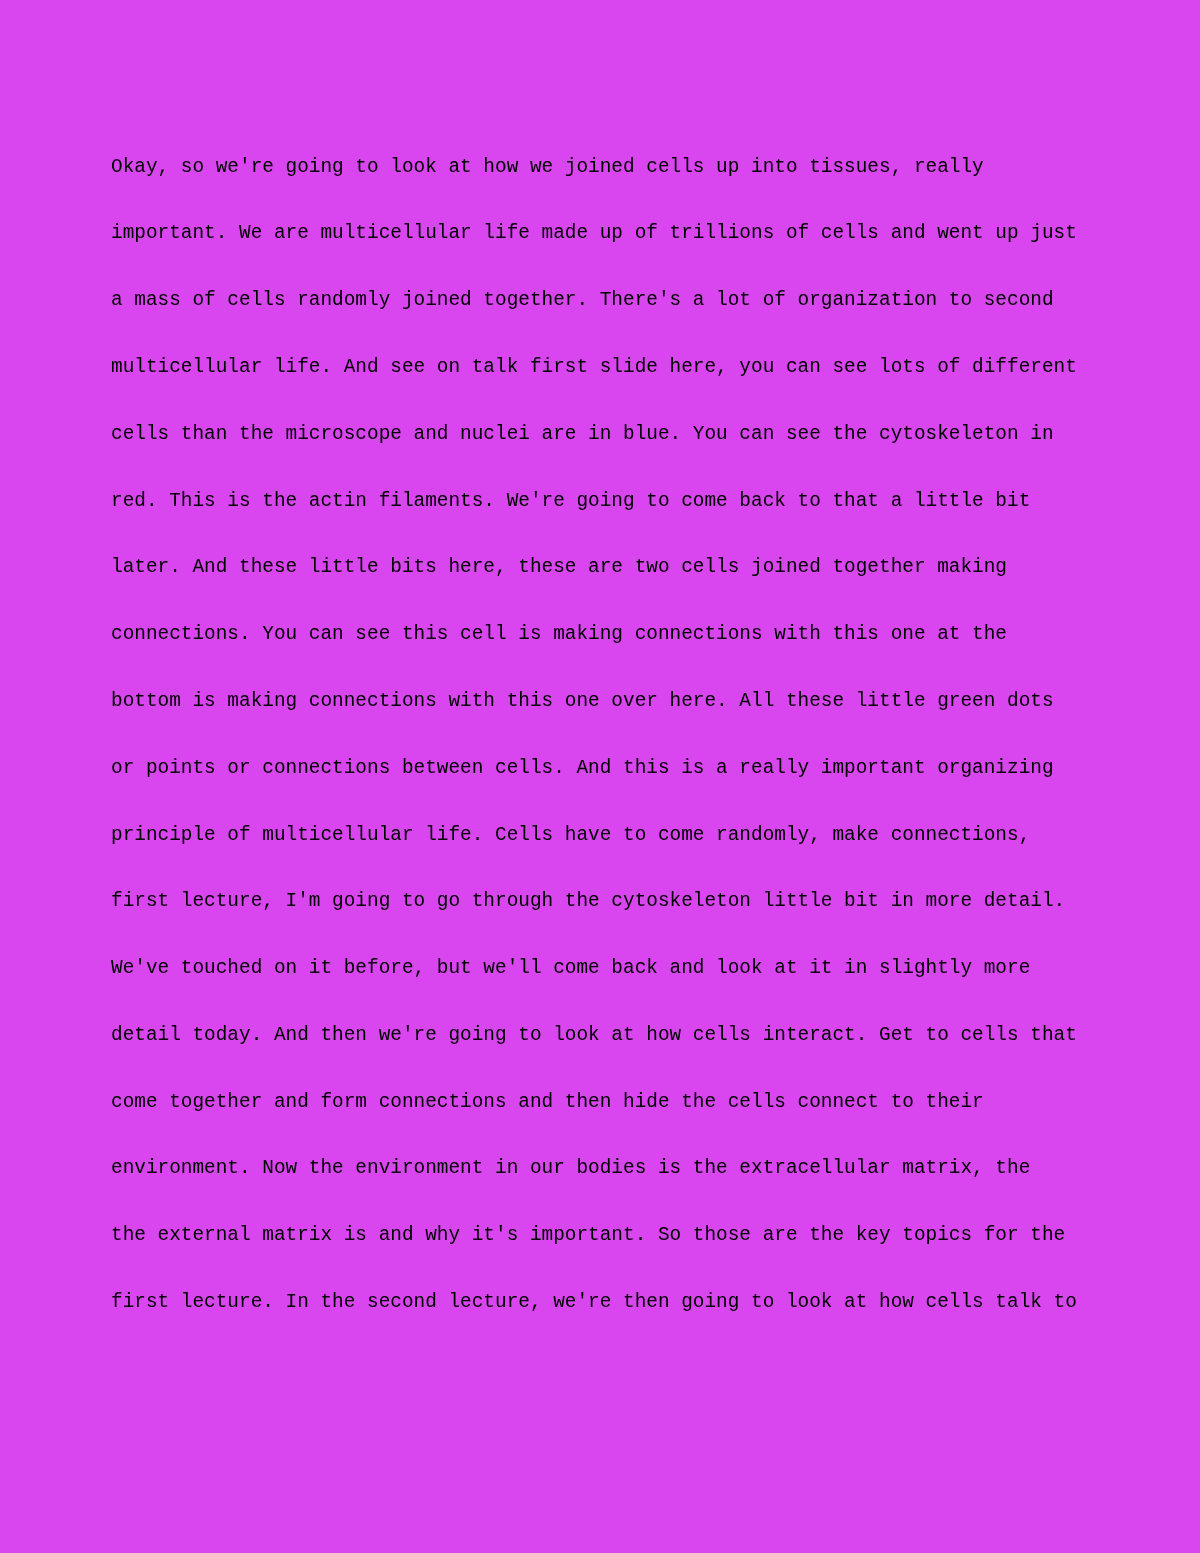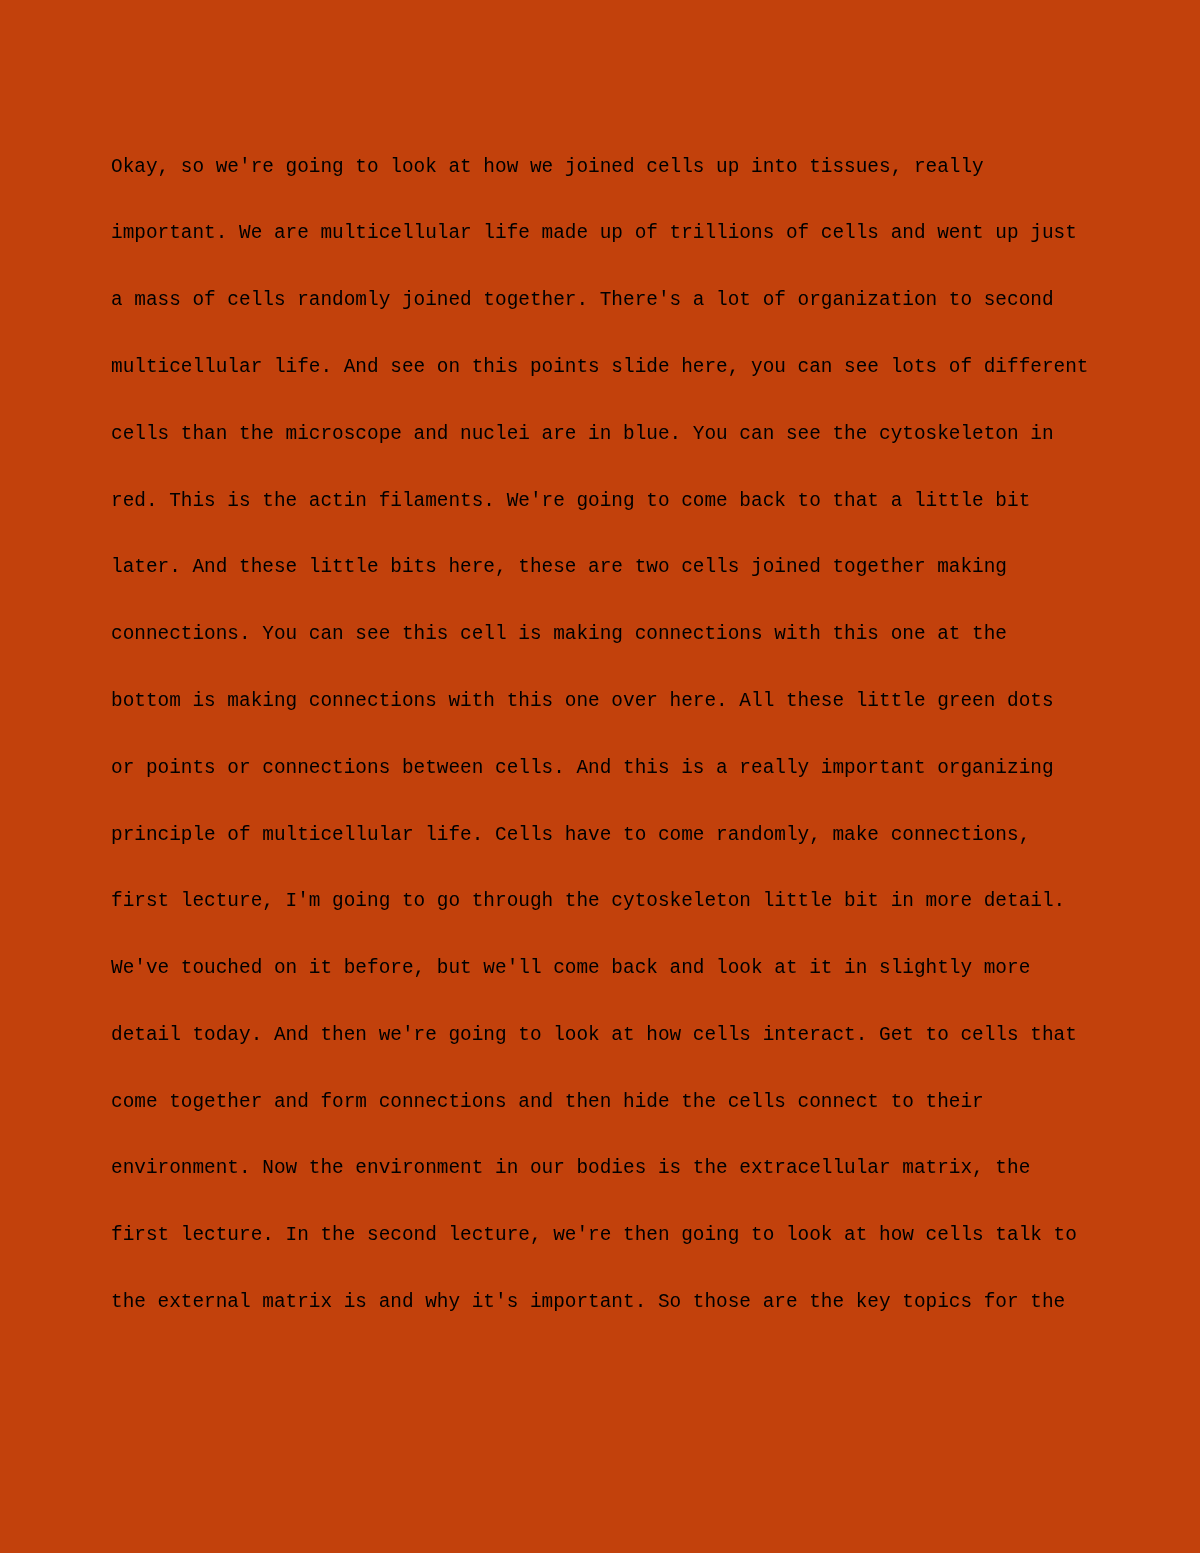--- a/index.html
+++ b/index.html
@@ -12,21 +12,21 @@
       height: 1553px;
       position: relative;
       overflow: hidden;
     }
     .page {
       position: absolute;
       left: 0;
       top: 0;
       width: 1200px;
       height: 1553px;
-      background: #c2410c;
+      background: #d946ef;
     }
     .text-block {
       position: absolute;
       left: 111px;
       top: 111px;
       font-family: "Liberation Mono", "DejaVu Sans Mono", monospace;
       font-size: 19.4px;
       line-height: 22.27px;
       color: #000000;
       white-space: pre;
@@ -38,35 +38,35 @@
     }
   </style>
 </head>
 <body>
 
 <div class="page">
   <div class="text-block">
     <span class="line">Okay, so we're going to look at how we joined cells up into tissues, really</span>
     <span class="line">important. We are multicellular life made up of trillions of cells and went up just</span>
     <span class="line">a mass of cells randomly joined together. There's a lot of organization to second</span>
-    <span class="line">multicellular life. And see on this points slide here, you can see lots of different</span>
+    <span class="line">multicellular life. And see on talk first slide here, you can see lots of different</span>
     <span class="line">cells than the microscope and nuclei are in blue. You can see the cytoskeleton in</span>
     <span class="line">red. This is the actin filaments. We're going to come back to that a little bit</span>
     <span class="line">later. And these little bits here, these are two cells joined together making</span>
     <span class="line">connections. You can see this cell is making connections with this one at the</span>
     <span class="line">bottom is making connections with this one over here. All these little green dots</span>
     <span class="line">or points or connections between cells. And this is a really important organizing</span>
     <span class="line">principle of multicellular life. Cells have to come randomly, make connections,</span>
     <span class="line">first lecture, I'm going to go through the cytoskeleton little bit in more detail.</span>
     <span class="line">We've touched on it before, but we'll come back and look at it in slightly more</span>
     <span class="line">detail today. And then we're going to look at how cells interact. Get to cells that</span>
     <span class="line">come together and form connections and then hide the cells connect to their</span>
     <span class="line">environment. Now the environment in our bodies is the extracellular matrix, the</span>
+    <span class="line">the external matrix is and why it's important. So those are the key topics for the</span>
     <span class="line">first lecture. In the second lecture, we're then going to look at how cells talk to</span>
-    <span class="line">the external matrix is and why it's important. So those are the key topics for the</span>
     
     
     
     
     
     
     
     
     
     

